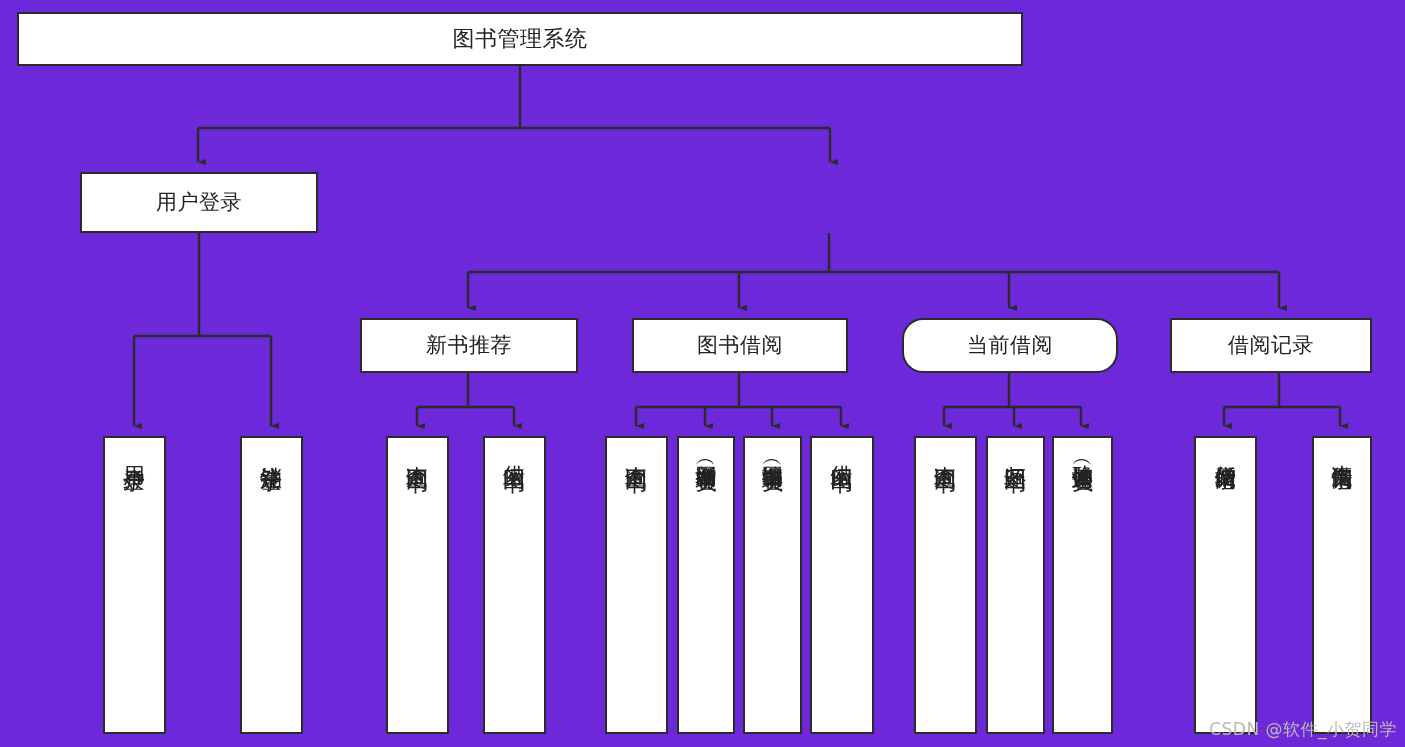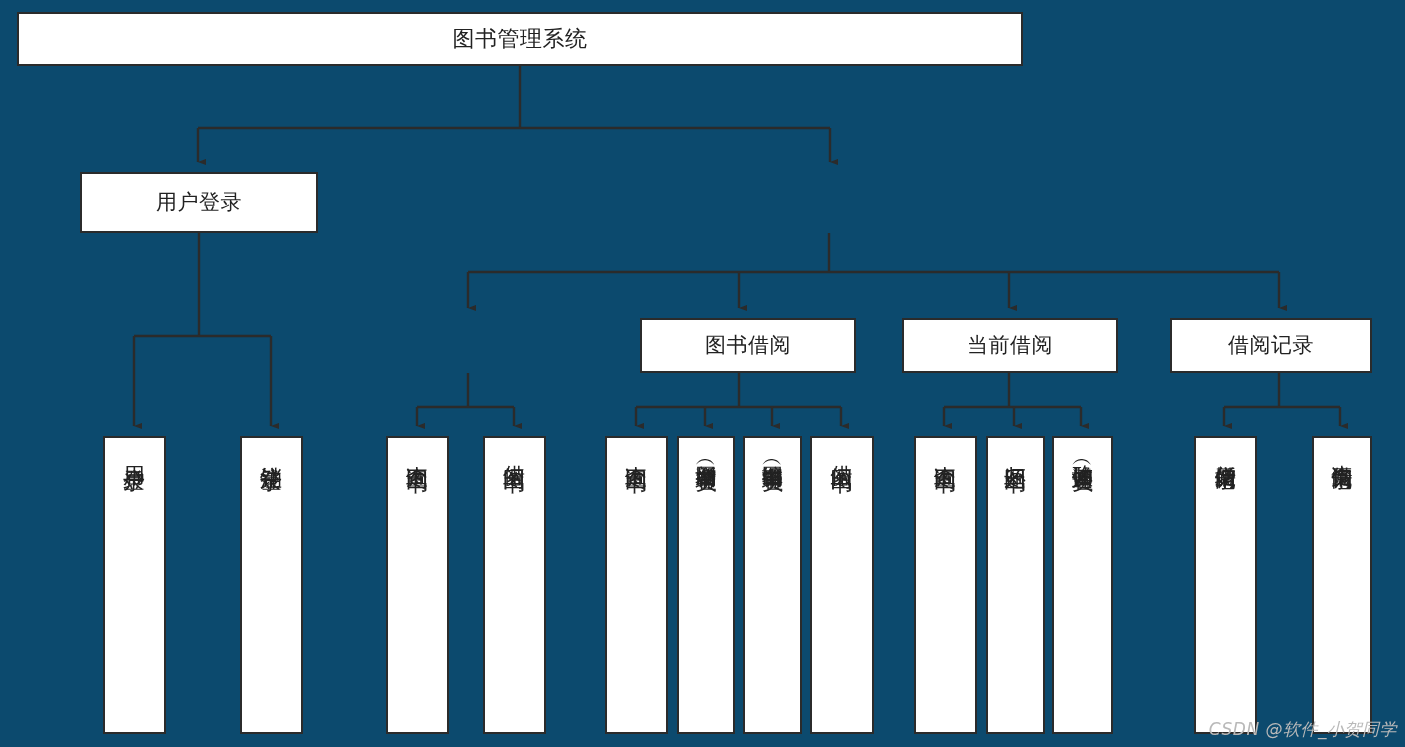--- a/index.html
+++ b/index.html
@@ -8,21 +8,21 @@
     padding: 0;
     background: #ffffff;
   }
   body {
     font-family: "DejaVu Sans", "Liberation Sans", sans-serif;
   }
   #diagram-root {
     position: relative;
     width: 1405px;
     height: 747px;
-    background: #0c4a6e;
+    background: #6d28d9;
     overflow: hidden;
   }
   #diagram-svg {
     position: absolute;
     left: 0;
     top: 0;
     width: 1405px;
     height: 747px;
   }
   .node {
@@ -72,21 +72,20 @@
   #watermark {
     position: absolute;
     right: 8px;
     bottom: 6px;
     font-size: 17px;
     color: #b9b9b9;
     letter-spacing: 0.5px;
     white-space: nowrap;
     z-index: 5;
     font-family: "DejaVu Sans", "Liberation Sans", sans-serif;
-    font-style: italic;
   }
 </style>
 </head>
 <body>
 
 <div id="diagram-root">
 
   <svg id="diagram-svg" viewBox="0 0 1405 747" xmlns="http://www.w3.org/2000/svg">
     <defs>
       <marker id="arrowhead" markerWidth="7" markerHeight="9" refX="3.2" refY="8.4" orient="auto" markerUnits="userSpaceOnUse">
@@ -139,24 +138,27 @@
   </svg>
 
   <div class="node horiz root" style="left:17px; top:12px; width:1006px; height:54px;">
     <span class="node-label">图书管理系统</span>
   </div>
 
   <div class="node horiz" style="left:80px; top:172px; width:238px; height:61px;">
     <span class="node-label">用户登录</span>
   </div>
 
-  <div class="node horiz" style="left:632px; top:318px; width:216px; height:55px;margin-left:8px;">
+  <div class="node horiz" style="left:360px; top:318px; width:218px; height:55px;">
+    <span class="node-label">新书推荐</span>
+  </div>
+  <div class="node horiz" style="left:632px; top:318px; width:216px; height:55px;">
     <span class="node-label">图书借阅</span>
   </div>
-  <div class="node horiz" style="left:902px; top:318px; width:216px; height:55px;">
+  <div class="node horiz" style="left:902px; top:318px; width:216px; height:55px;border-radius:21px;">
     <span class="node-label">当前借阅</span>
   </div>
   <div class="node horiz" style="left:1170px; top:318px; width:202px; height:55px;">
     <span class="node-label">借阅记录</span>
   </div>
 
   <div class="node vert" style="left:103px; top:436px; width:63px; height:298px;">
     <span class="node-label">用户登录</span>
   </div>
   <div class="node vert" style="left:240px; top:436px; width:63px; height:298px;">

